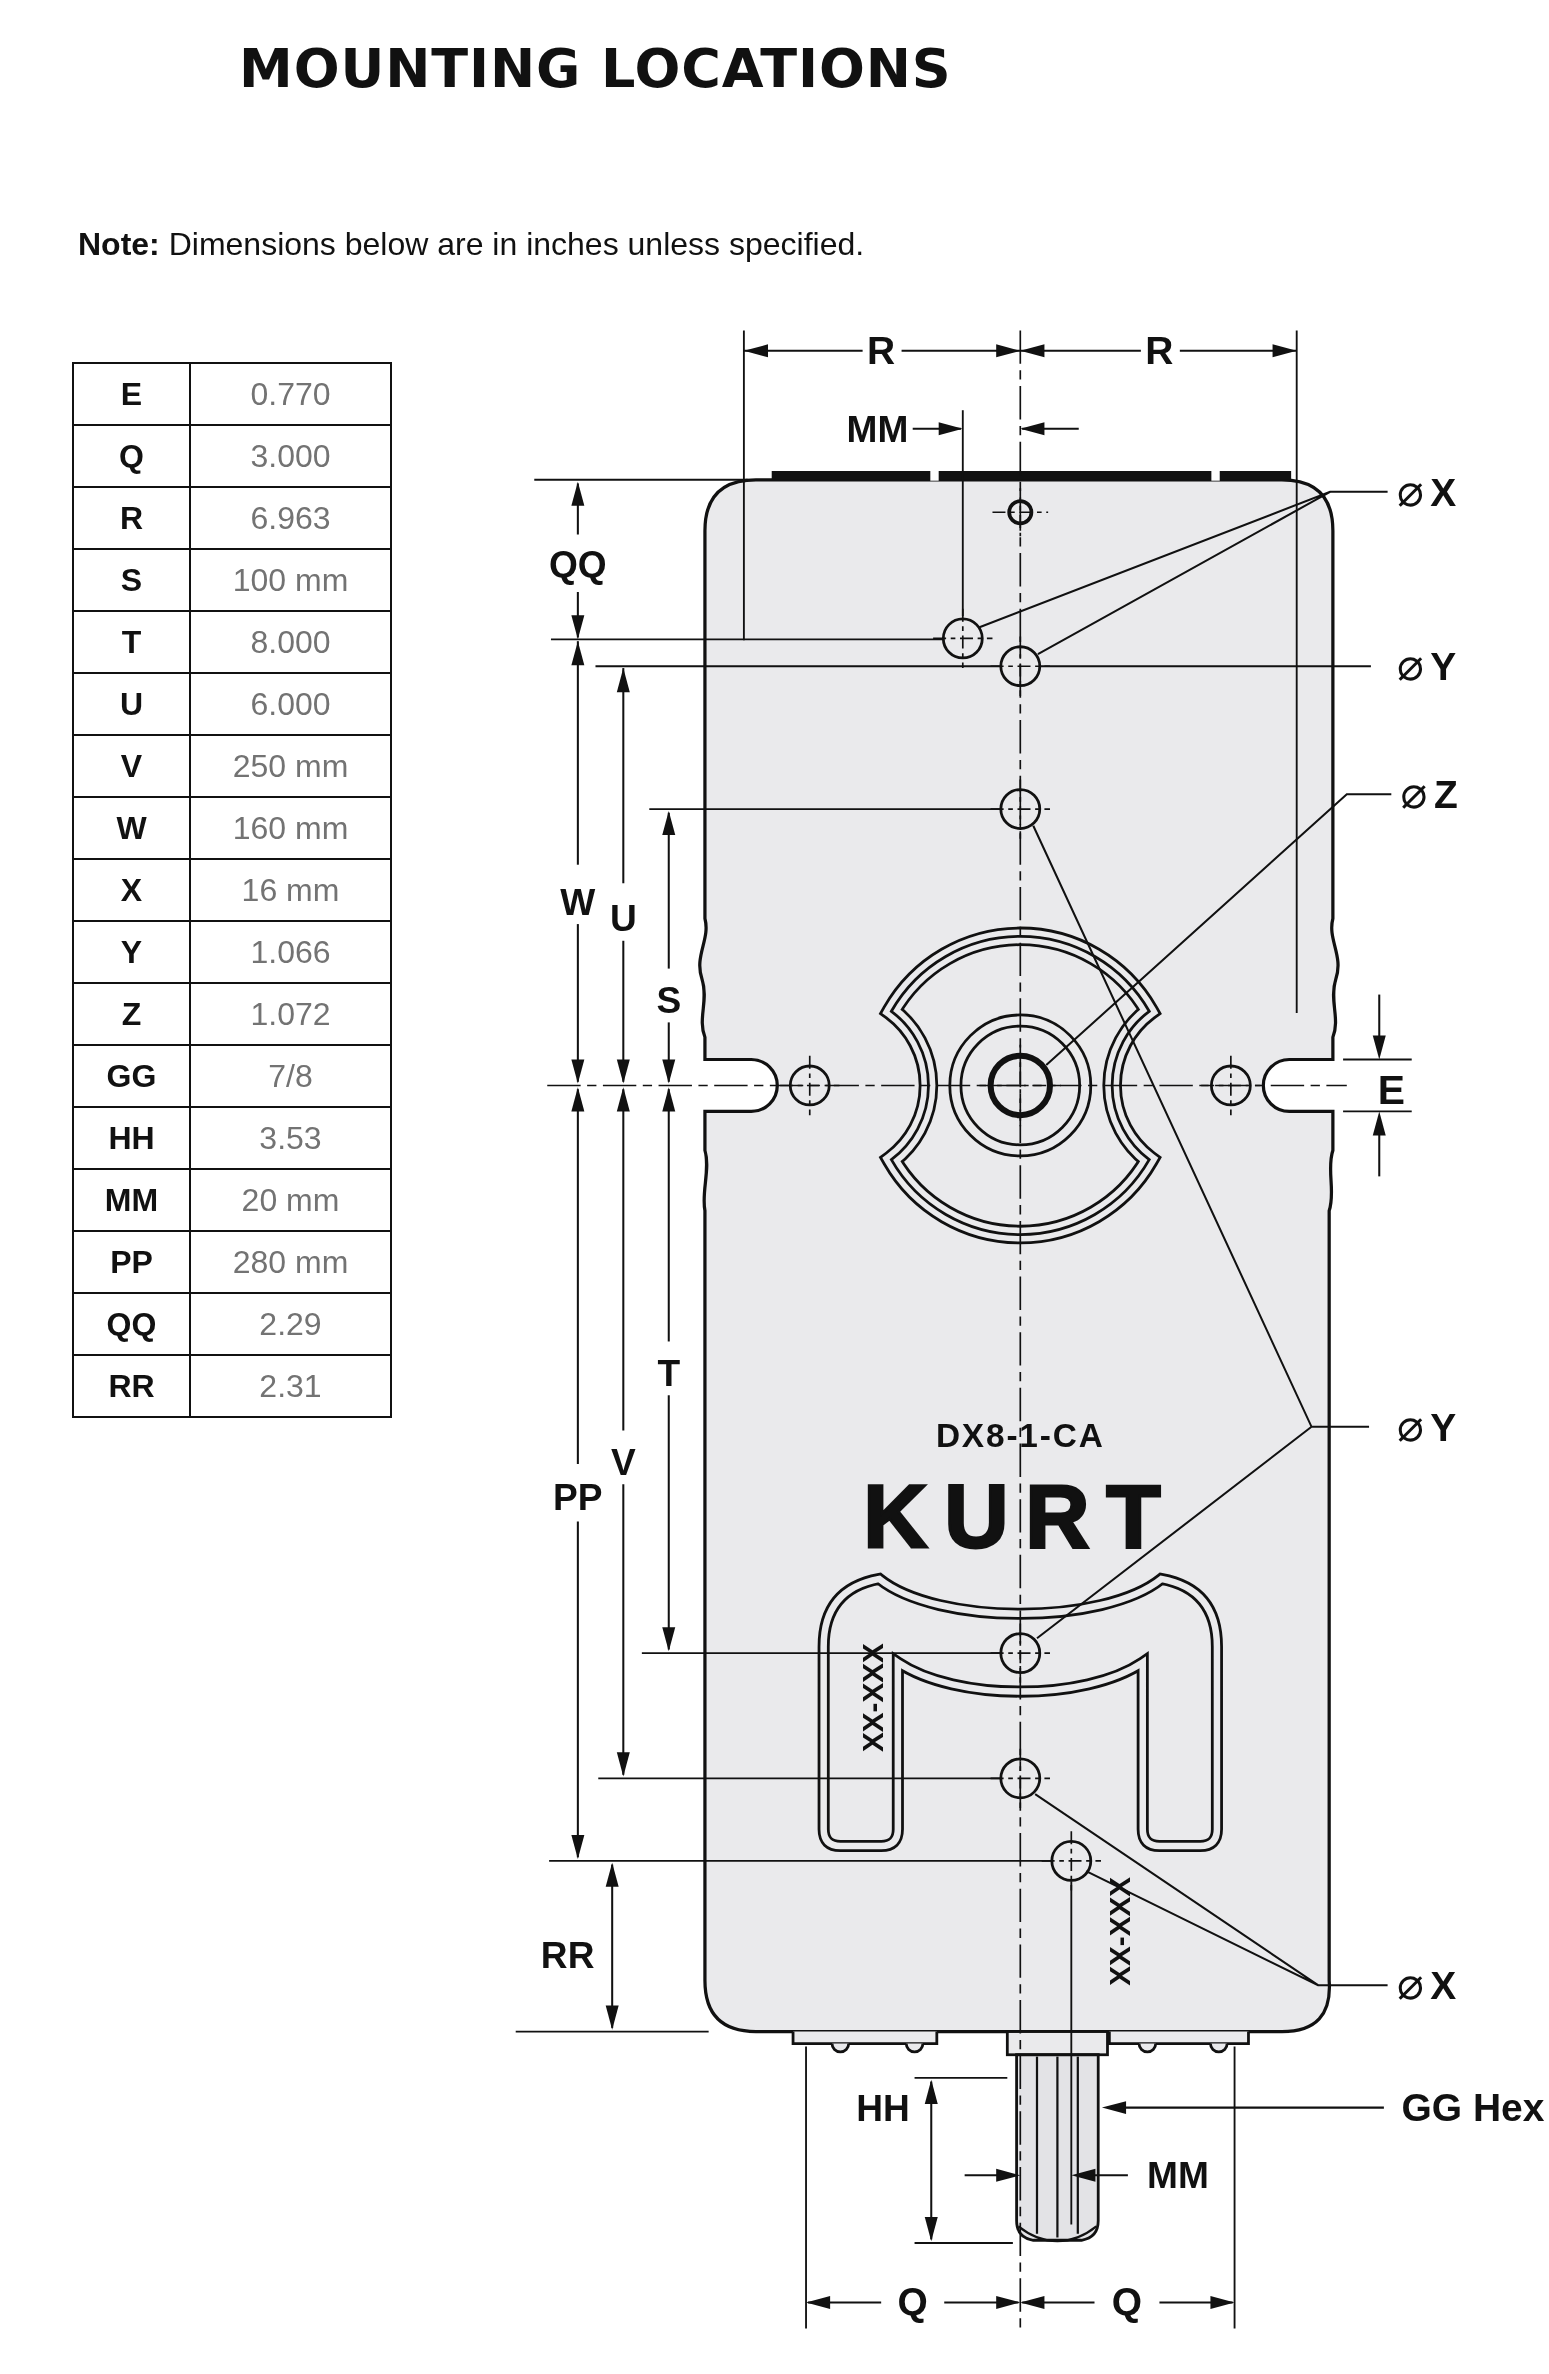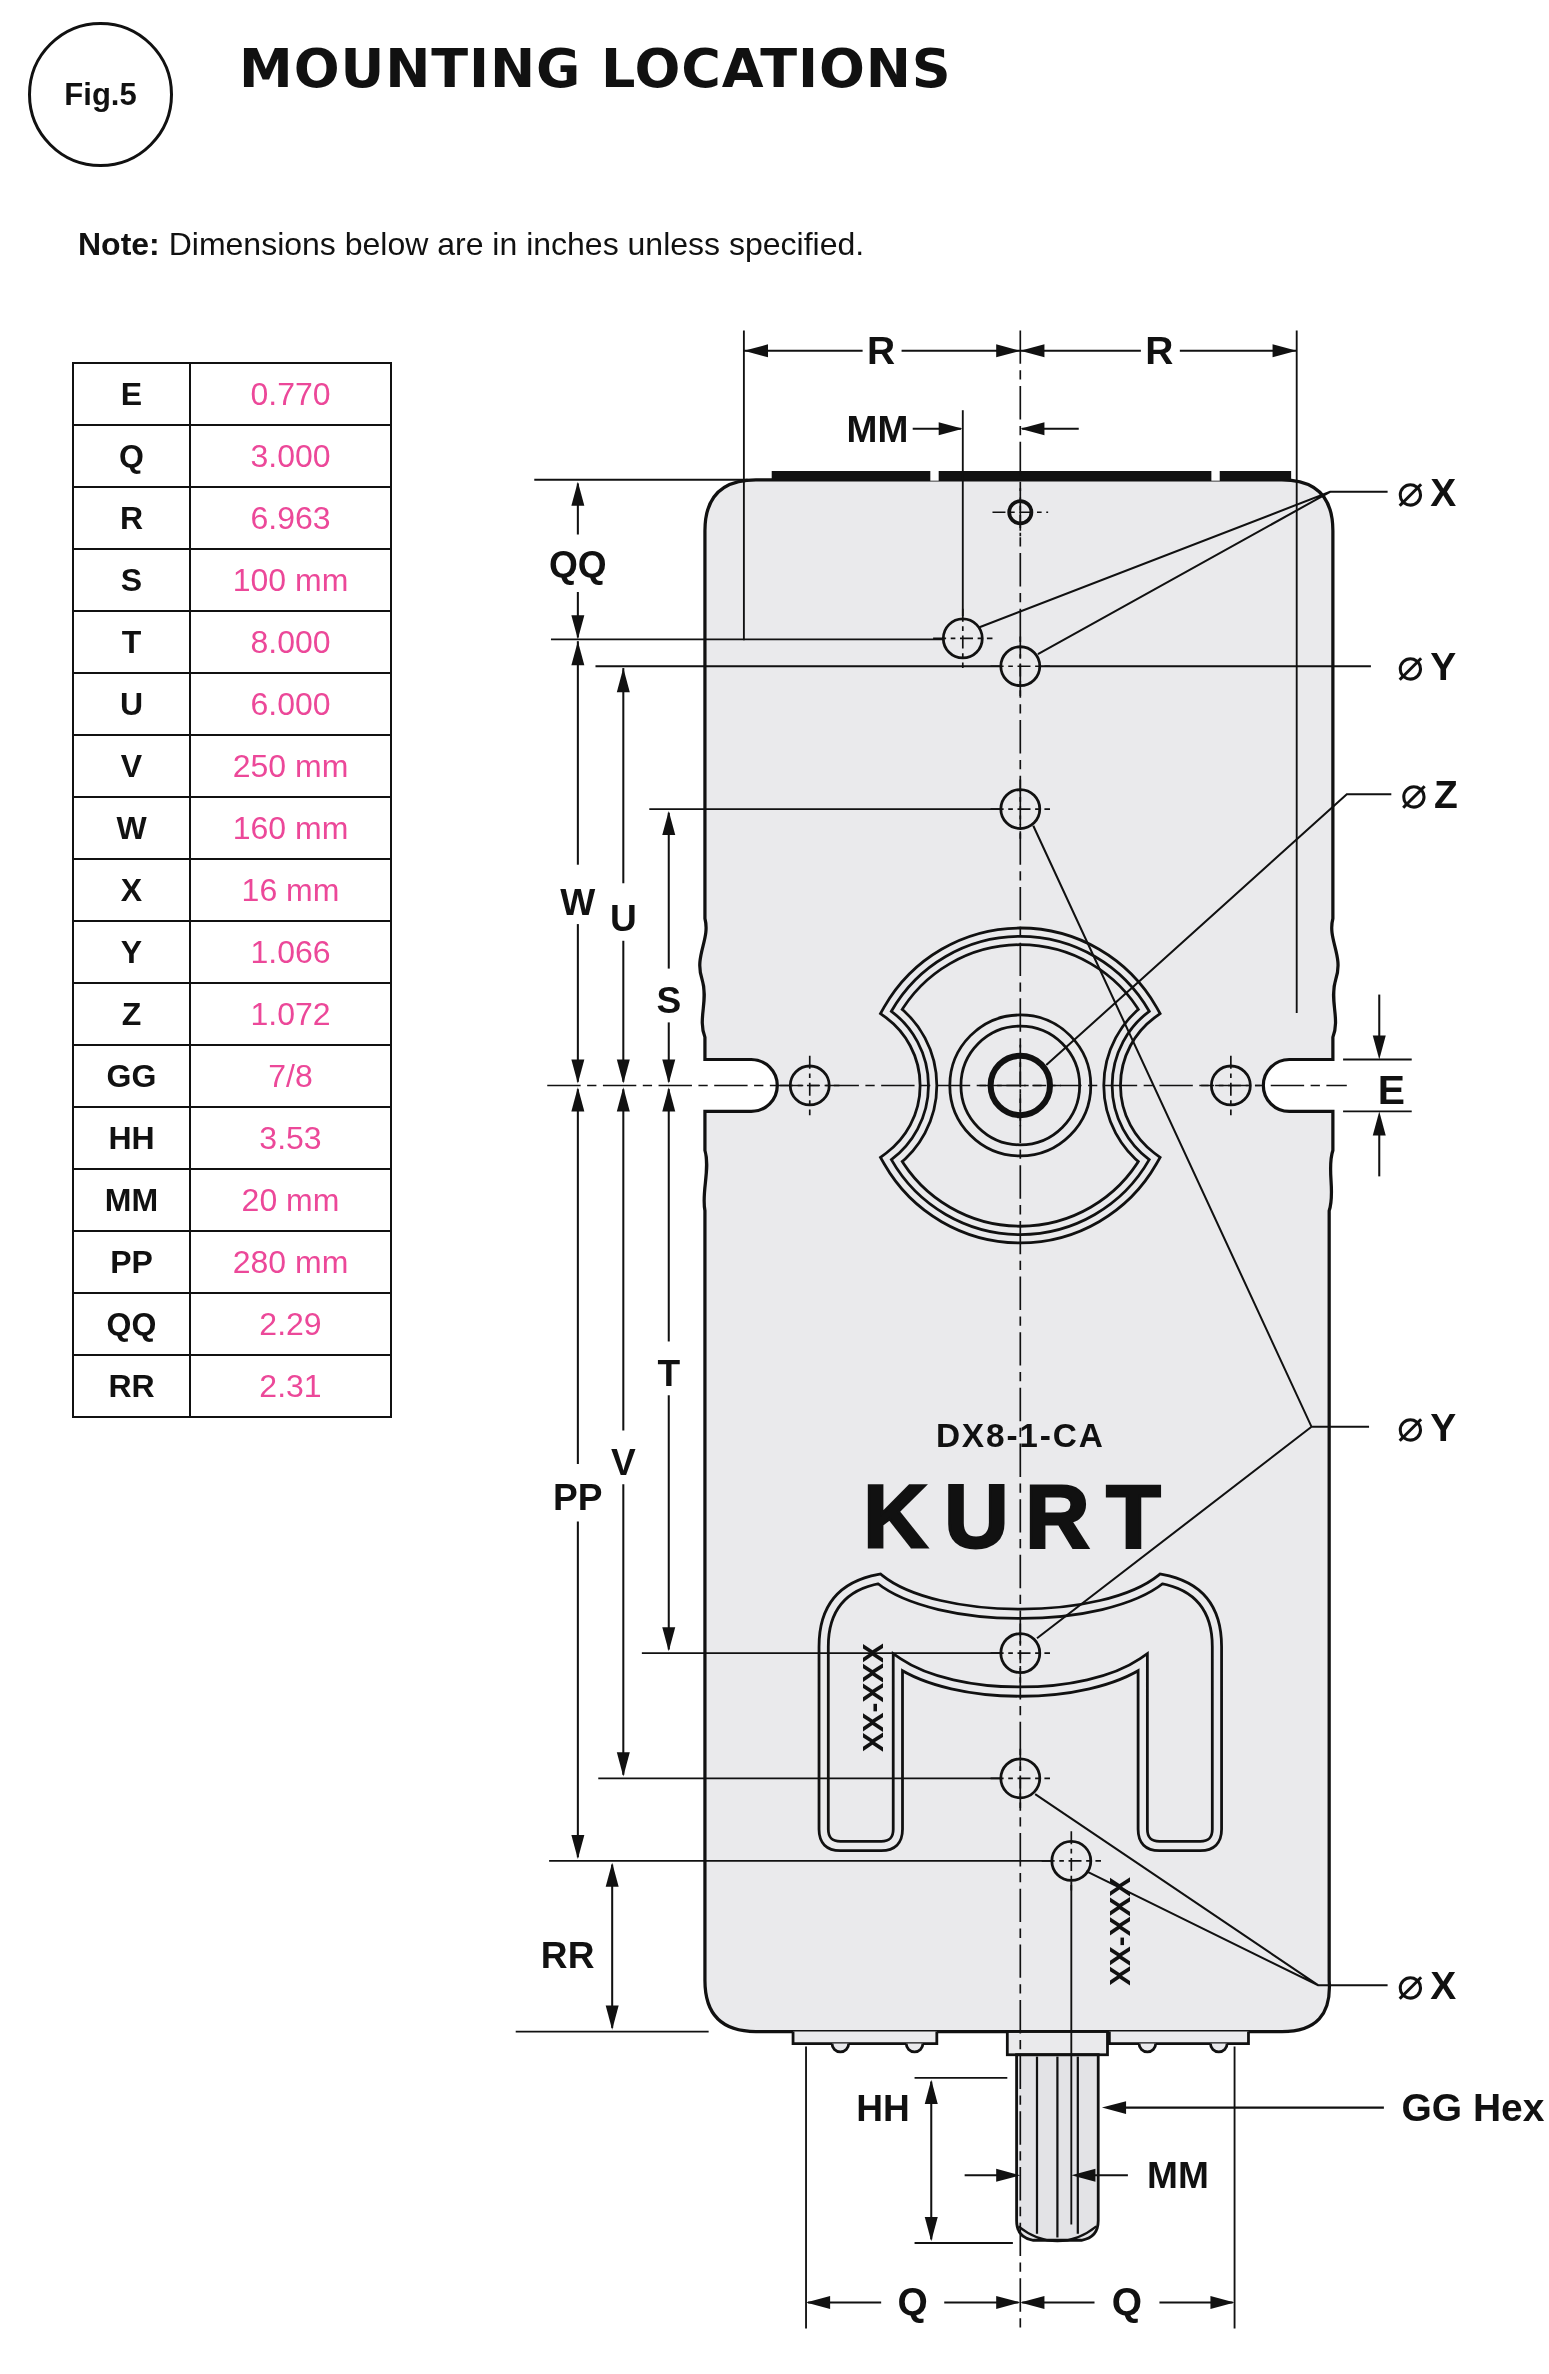--- a/index.html
+++ b/index.html
@@ -10,33 +10,30 @@
              border:3.7px solid #111;border-radius:50%;display:flex;align-items:center;justify-content:center;}
   .fig-badge span{font-size:31px;font-weight:bold;}
   .page-title{position:absolute;left:239px;top:37px;font-size:54px;font-weight:800;
               letter-spacing:0.9px;font-family:"DejaVu Sans","Liberation Sans",sans-serif;}
   .note{position:absolute;left:78px;top:226px;font-size:32px;}
   .note b{font-weight:bold;text-align:center;}
   
   .dim-table{position:absolute;left:72px;top:362px;border-collapse:collapse;}
   .dim-table td{border:2.8px solid #111;height:58px;font-size:32px;text-align:center;vertical-align:middle;}
   .dim-table td.k{width:113px;font-weight:bold;}
-  .dim-table td.v{width:197px;font-weight:normal;color:#ec4899;}
+  .dim-table td.v{width:197px;font-weight:normal;color:#737373;}
   svg{position:absolute;left:0;top:0;}
   svg text{font-family:"Liberation Sans",sans-serif;font-weight:bold;fill:#111;}
   .dia{font-weight:normal;}
 </style>
 </head>
 <body>
 
 <div class="page">
 
-  <div class="fig-badge">
-    <span>Fig.5</span>
-  </div>
   <div class="page-title">MOUNTING LOCATIONS</div>
   <div class="note"><b>Note:</b><span> Dimensions below are in inches unless specified.</span></div>
 
   <table class="dim-table">
     <tbody>
         <tr>
           <td class="k">E</td>
           <td class="v">0.770</td>
         </tr>
         <tr>

